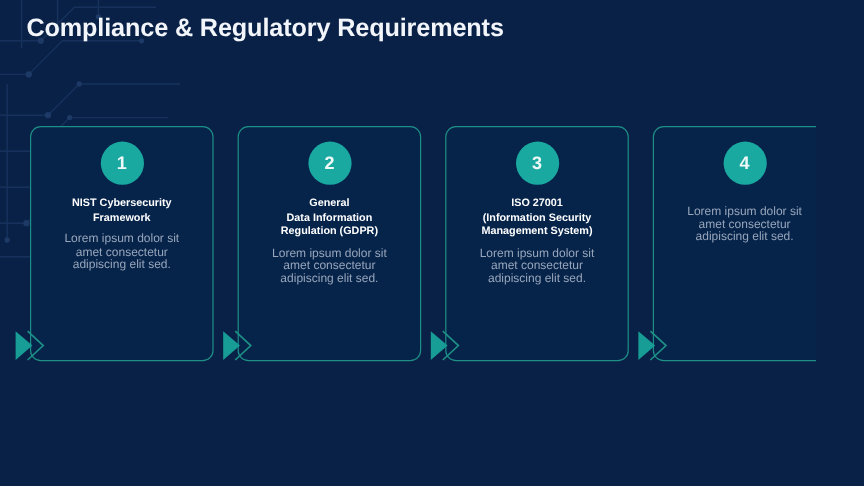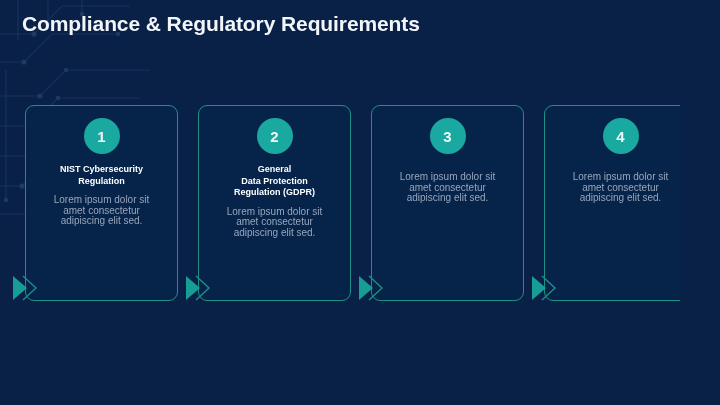--- a/index.html
+++ b/index.html
@@ -150,42 +150,45 @@
   </svg>
 
   <div id="title">Compliance &amp; Regulatory Requirements</div>
 
   <div id="cards">
 
     <div class="card card-1">
       <div class="circle">1</div>
       <div class="body-block">
         <div class="card-title">NIST Cybersecurity
-Regulation</div>
+Framework</div>
         <div class="card-desc">Lorem ipsum dolor sit
 amet consectetur
 adipiscing elit sed.</div>
       </div>
     </div>
 
     <div class="card card-2">
       <div class="circle">2</div>
       <div class="body-block">
         <div class="card-title">General
-Data Protection
+Data Information
 Regulation (GDPR)</div>
         <div class="card-desc">Lorem ipsum dolor sit
 amet consectetur
 adipiscing elit sed.</div>
       </div>
     </div>
 
     <div class="card card-3">
       <div class="circle">3</div>
       <div class="body-block">
+        <div class="card-title">ISO 27001
+(Information Security
+Management System)</div>
         <div class="card-desc">Lorem ipsum dolor sit
 amet consectetur
 adipiscing elit sed.</div>
       </div>
     </div>
 
     <div class="card card-4">
       <div class="circle">4</div>
       <div class="body-block">
         <div class="card-desc">Lorem ipsum dolor sit

